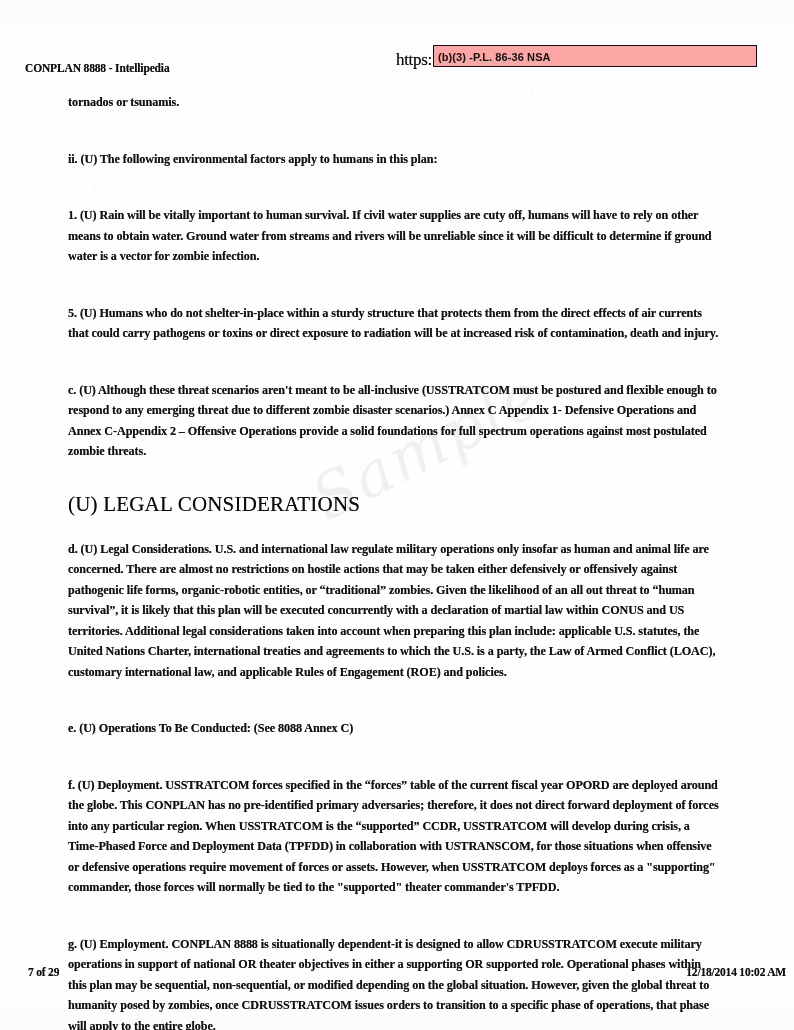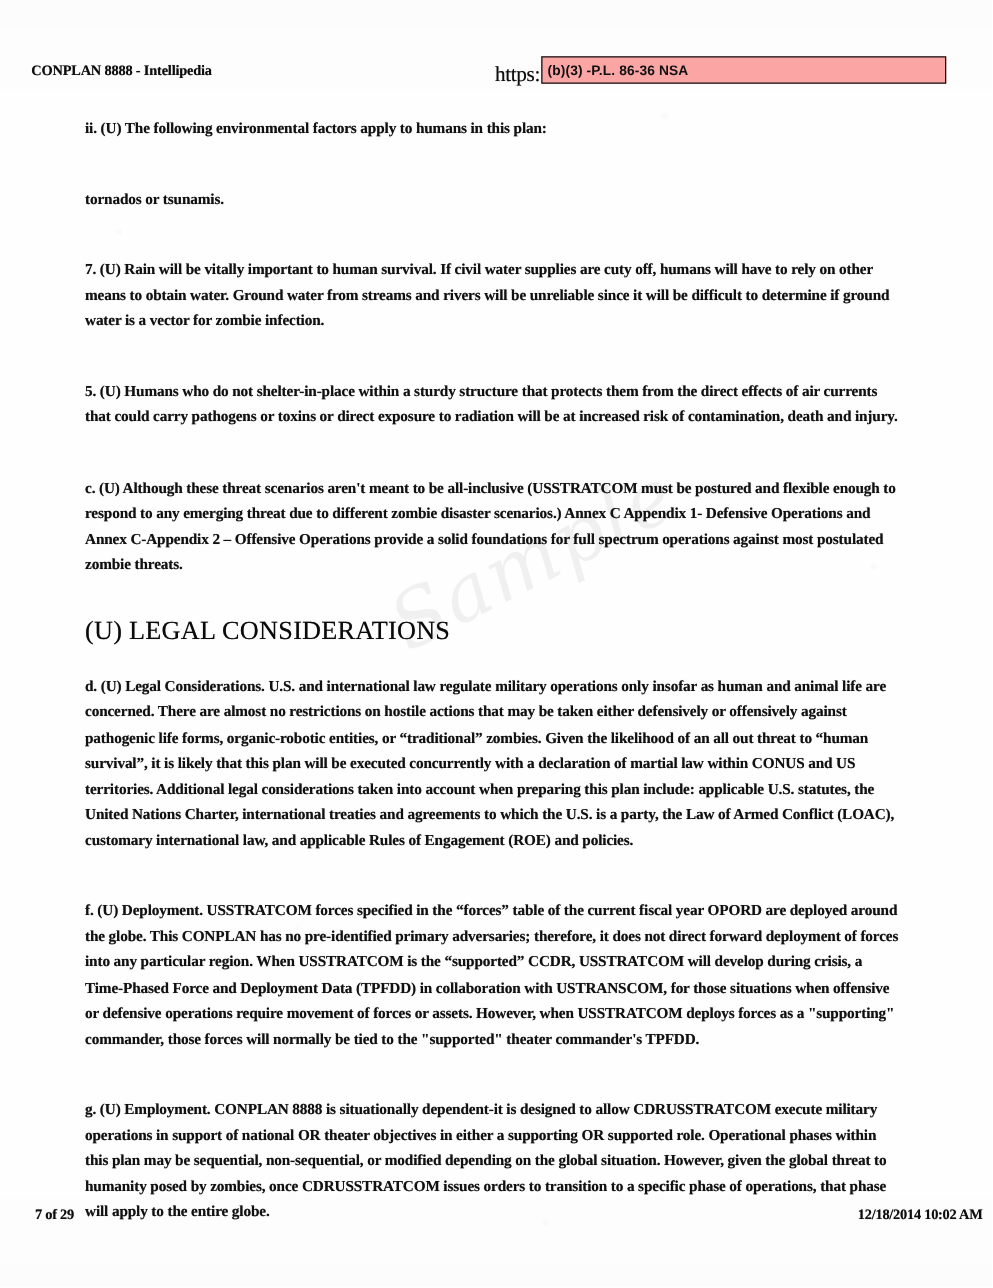--- a/index.html
+++ b/index.html
@@ -42,21 +42,21 @@
   .page-header {
     position: absolute;
     top: 44px;
     left: 0;
     right: 0;
     height: 26px;
   }
   .header-left {
     position: absolute;
     left: 25px;
-    top: 7px;
+    top: 18px;
     font-size: 11.5px;
     font-weight: bold;
     letter-spacing: -0.15px;
     white-space: nowrap;
   }
   .header-right {
     position: absolute;
     left: 396px;
     top: 1px;
     display: flex;
@@ -183,34 +183,35 @@
       <div class="redaction-box">
         <span class="redaction-text">(b)(3) -P.L. 86-36 NSA</span>
       </div>
     </div>
   </div>
 
   <div class="watermark">Sample</div>
 
   <div class="body-col">
 
+    <p class="para gap-xl">tornados or tsunamis.</p>
+
     <p class="para gap-xl">ii. (U) The following environmental factors apply to humans in this plan:</p>
 
-    <p class="para gap-xl">tornados or tsunamis.</p>
-
-    <p class="para gap-xl">7. (U) Rain will be vitally important to human survival. If civil water supplies are cuty off, humans will have to rely on other means to obtain water. Ground water from streams and rivers will be unreliable since it will be difficult to determine if ground water is a vector for zombie infection.</p>
+    <p class="para gap-xl">1. (U) Rain will be vitally important to human survival. If civil water supplies are cuty off, humans will have to rely on other means to obtain water. Ground water from streams and rivers will be unreliable since it will be difficult to determine if ground water is a vector for zombie infection.</p>
 
     <p class="para gap-xl">5. (U) Humans who do not shelter-in-place within a sturdy structure that protects them from the direct effects of air currents that could carry pathogens or toxins or direct exposure to radiation will be at increased risk of contamination, death and injury.</p>
 
     <p class="para gap-lg">c. (U) Although these threat scenarios aren't meant to be all-inclusive (USSTRATCOM must be postured and flexible enough to respond to any emerging threat due to different zombie disaster scenarios.) Annex C Appendix 1- Defensive Operations and Annex C-Appendix 2 – Offensive Operations provide a solid foundations for full spectrum operations against most postulated zombie threats.</p>
 
     <h1 class="section-heading">(U) LEGAL CONSIDERATIONS</h1>
 
     <p class="para gap-xl"><span class="lbl">d. (U) Legal Considerations.</span><span> U.S. and international law regulate military operations only insofar as human and animal life are concerned. There are almost no restrictions on hostile actions that may be taken either defensively or offensively against pathogenic life forms, organic-robotic entities, or “traditional” zombies. Given the likelihood of an all out threat to “human survival”, it is likely that this plan will be executed concurrently with a declaration of martial law within CONUS and US territories. Additional legal considerations taken into account when preparing this plan include: applicable U.S. statutes, the United Nations Charter, international treaties and agreements to which the U.S. is a party, the Law of Armed Conflict (LOAC), customary international law, and applicable Rules of Engagement (ROE) and policies.</span></p>
 
+    <p class="para gap-xl"><span class="lbl">e. (U) Operations To Be Conducted:</span><span> (See 8088 Annex C)</span></p>
 
     <p class="para gap-xl"><span class="lbl">f. (U) Deployment.</span><span> USSTRATCOM forces specified in the “forces” table of the current fiscal year OPORD are deployed around the globe. This CONPLAN has no pre-identified primary adversaries; therefore, it does not direct forward deployment of forces into any particular region. When USSTRATCOM is the “supported” CCDR, USSTRATCOM will develop during crisis, a Time-Phased Force and Deployment Data (TPFDD) in collaboration with USTRANSCOM, for those situations when offensive or defensive operations require movement of forces or assets. However, when USSTRATCOM deploys forces as a "supporting" commander, those forces will normally be tied to the "supported" theater commander's TPFDD.</span></p>
 
     <p class="para"><span class="lbl">g. (U) Employment.</span><span> CONPLAN 8888 is situationally dependent-it is designed to allow CDRUSSTRATCOM execute military operations in support of national OR theater objectives in either a supporting OR supported role. Operational phases within this plan may be sequential, non-sequential, or modified depending on the global situation. However, given the global threat to humanity posed by zombies, once CDRUSSTRATCOM issues orders to transition to a specific phase of operations, that phase will apply to the entire globe.</span></p>
 
   </div>
 
   <div class="page-footer">
     <div class="footer-left">7 of 29</div>
     <div class="footer-right">12/18/2014 10:02 AM</div>

